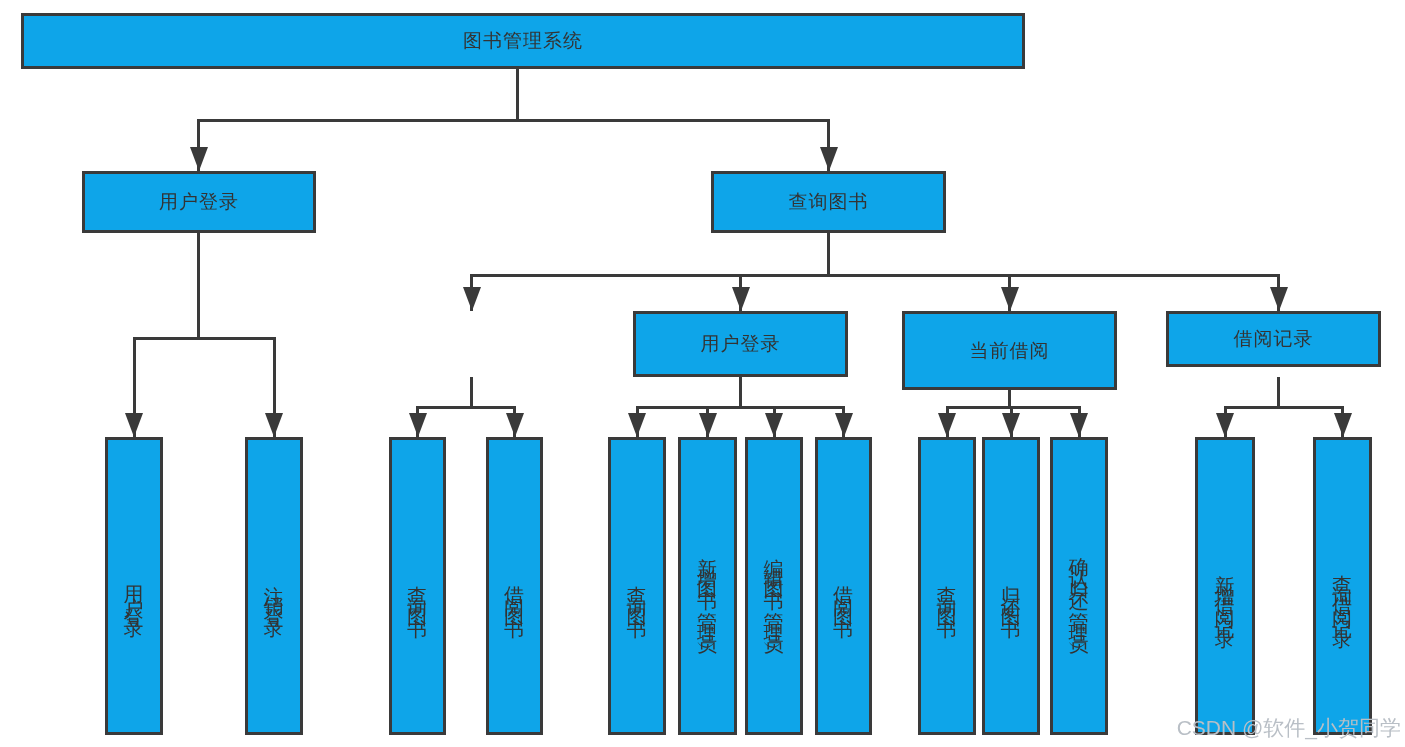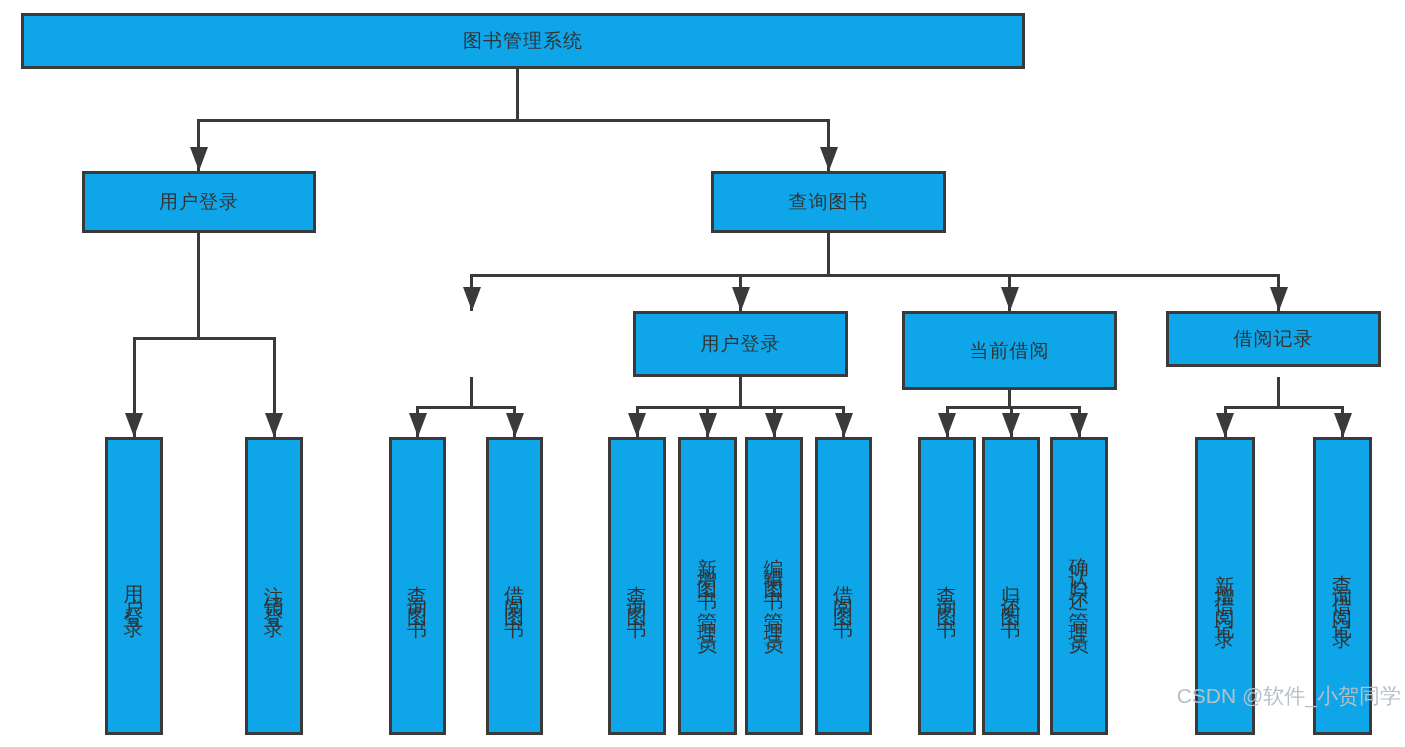--- a/index.html
+++ b/index.html
@@ -20,21 +20,21 @@
     padding-top:11px; color:var(--text,#333);
   }
   .hline { position:absolute; height:3px; background:var(--line,#3a3a3a); }
   .vline { position:absolute; width:3px;  background:var(--line,#3a3a3a); }
   .arrow {
     position:absolute; width:0; height:0;
     border-left:9px solid transparent; border-right:9px solid transparent;
     border-top:24px solid var(--line,#3a3a3a);
   }
   .watermark {
-    position:absolute; right:4px; top:682px; z-index:10;
+    position:absolute; right:4px; top:714px; z-index:10;
     font-size:21px; color:var(--watermark,#b9bfc6); white-space:nowrap;
   }
 </style>
 </head>
 <body>
 
 <div class="canvas">
 
   <div class="vline" style="left:516px;top:69px;height:53px"></div>
   <div class="hline" style="left:197px;top:119px;width:633px"></div>

